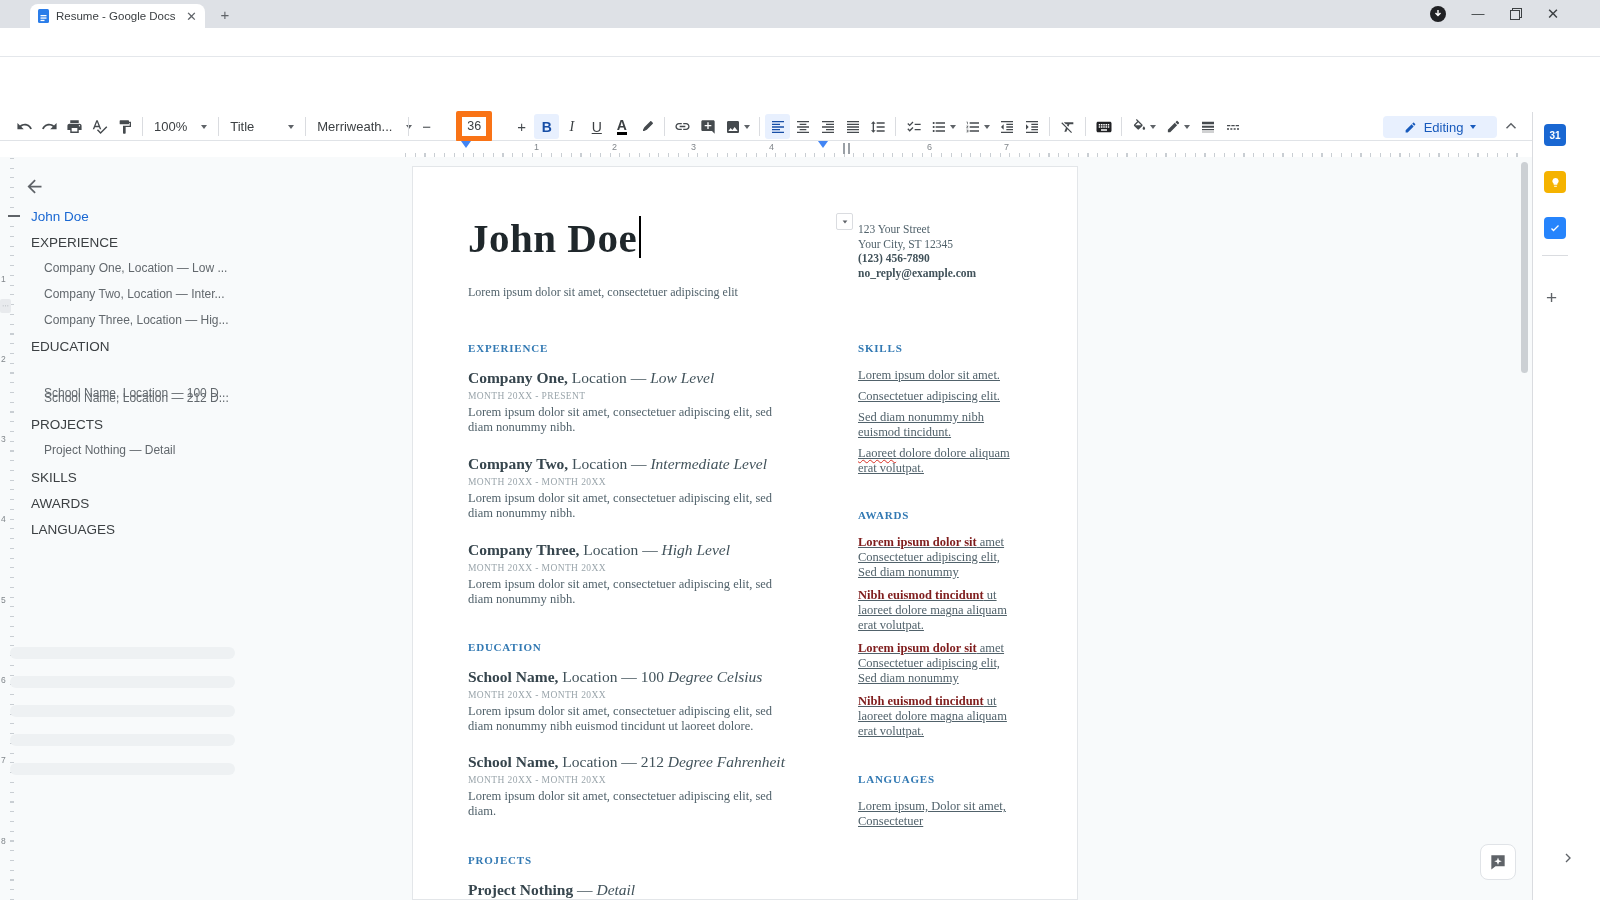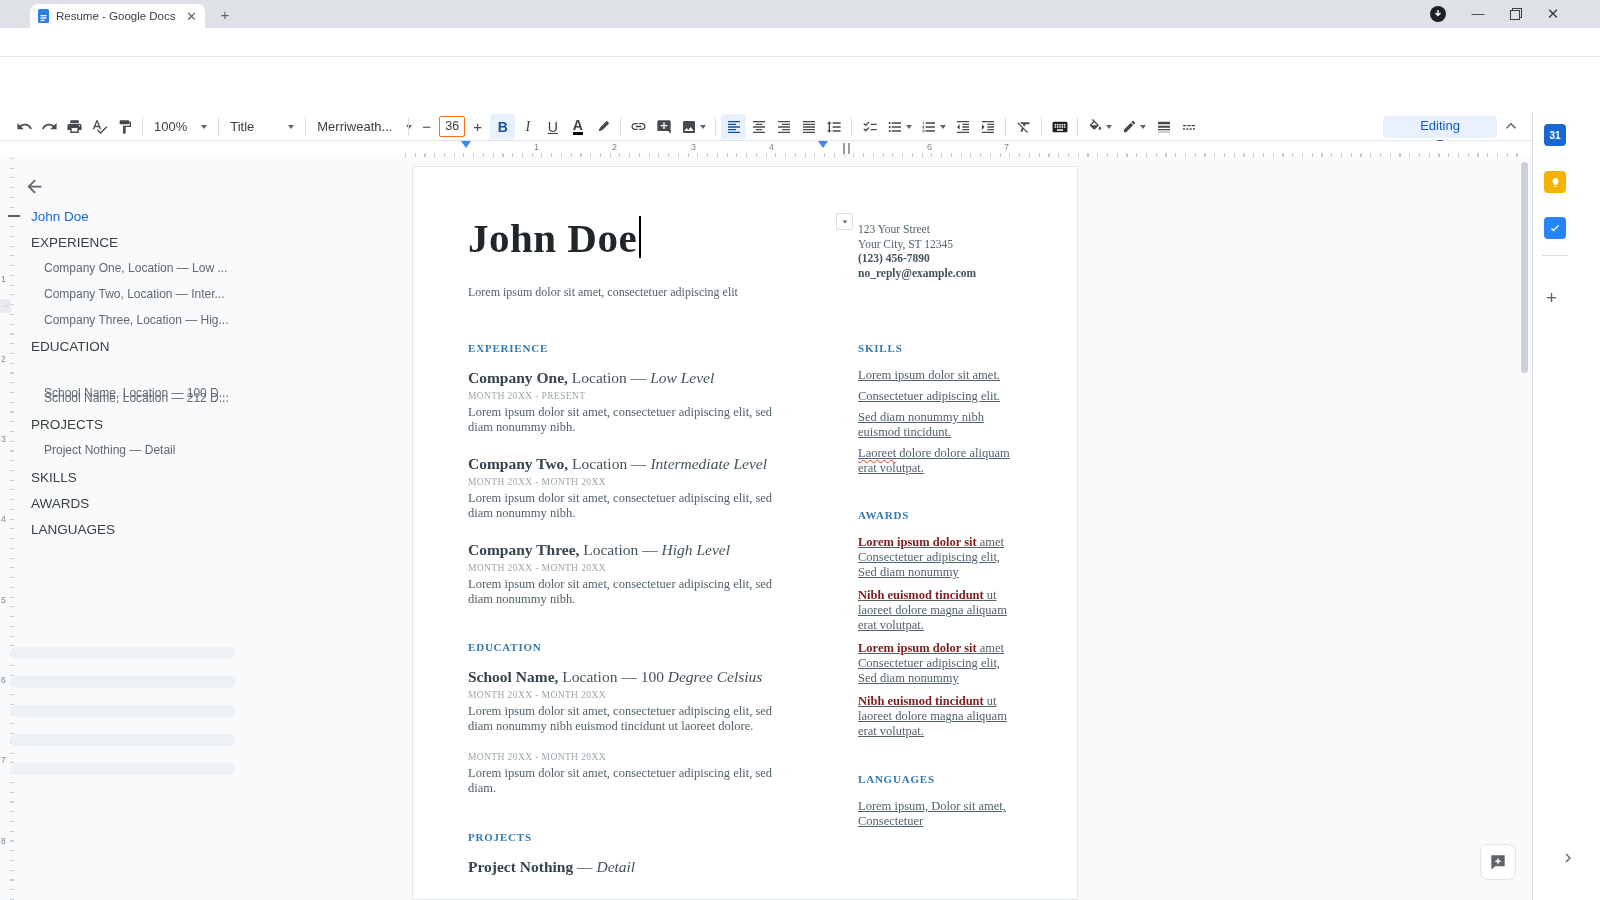--- a/index.html
+++ b/index.html
@@ -33,22 +33,22 @@
   .avatar{border-radius:50%;background:#111;}
   
   .tbar{left:0;top:112px;width:1532px;height:29px;background:#fff;border-bottom:1px solid #e0e3e7;box-sizing:border-box;}
   .tbrow{left:12px;top:113px;height:27px;display:flex;align-items:center;}
   .tb{width:25px;height:25px;border-radius:3px;display:flex;align-items:center;justify-content:center;flex:none;}
   .tb.on{background:#e8f0fe;}
   .tdiv{width:1px;height:19px;background:#dadce0;margin:0 5px;flex:none;}
   .tbt{font-size:13px;color:#3c4043;display:flex;align-items:center;gap:14px;padding:0 6px;flex:none;}
   .caret{width:0;height:0;border-left:3.5px solid transparent;border-right:3.5px solid transparent;border-top:4px solid #5f6368;display:inline-block;}
   .glyph{font-size:14px;color:#3c4043;font-weight:bold;}
-  .sizebox{width:24px;height:19px;border:1px solid #f97316;border-radius:2px;font-size:12.5px;color:#3c4043;text-align:center;line-height:19px;margin:0 0;}
-  .editpill{left:1383px;top:116px;width:106px;height:22px;background:#e8f0fe;border-radius:4px;display:flex;align-items:center;justify-content:center;gap:7px;padding:0 4px;flex-direction:column;}
+  .sizebox{width:24px;height:19px;border:6px solid #f97316;border-radius:2px;font-size:12.5px;color:#3c4043;text-align:center;line-height:19px;margin:0 17px;}
+  .editpill{left:1383px;top:116px;width:106px;height:22px;background:#e8f0fe;border-radius:4px;display:flex;align-items:center;justify-content:center;gap:7px;padding:0 4px;}
   .editlabel{font-size:13px;color:#185abc;}
   
   .rulh{left:405px;top:141px;width:1114px;height:16px;background-image:repeating-linear-gradient(90deg,#c9ced3 0 1px,transparent 1px 9.75px);background-size:100% 4px;background-position:0 bottom;background-repeat:no-repeat;}
   .rnum{position:absolute;top:1px;font-size:9px;color:#80868b;}
   .rtri{position:absolute;top:0;width:0;height:0;border-left:5px solid transparent;border-right:5px solid transparent;border-top:7px solid #4285f4;}
   .rulv{left:0;top:158px;width:14px;height:742px;background-image:repeating-linear-gradient(180deg,#c9ced3 0 1px,transparent 1px 9.75px);background-size:4px 100%;background-position:right top;background-repeat:no-repeat;}
   .vnum{position:absolute;left:1px;font-size:8.5px;color:#80868b;}
   
   .canvas{left:0;top:157px;width:1532px;height:743px;background:#f8fafb;}
   .outline-item{position:absolute;font-size:13.5px;color:#3c4043;white-space:nowrap;}
@@ -514,20 +514,21 @@
       <div class="edate">MONTH 20XX - MONTH 20XX</div>
       <div class="ebody">Lorem ipsum dolor sit amet, consectetuer adipiscing elit, sed diam nonummy nibh.</div>
     </div>
     <div class="shead" style="margin-top:34px;">EDUCATION</div>
     <div style="margin-top:14px;">
       <div class="etitle"><span class="b">School Name,</span><span> Location — 100 </span><span class="it">Degree Celsius</span></div>
       <div class="edate">MONTH 20XX - MONTH 20XX</div>
       <div class="ebody">Lorem ipsum dolor sit amet, consectetuer adipiscing elit, sed diam nonummy nibh euismod tincidunt ut laoreet dolore.</div>
     </div>
     <div style="margin-top:18px;">
+      <div class="etitle"><span class="b">School Name,</span><span> Location — 212 </span><span class="it">Degree Fahrenheit</span></div>
       <div class="edate">MONTH 20XX - MONTH 20XX</div>
       <div class="ebody">Lorem ipsum dolor sit amet, consectetuer adipiscing elit, sed diam.</div>
     </div>
     <div class="shead" style="margin-top:35px;">PROJECTS</div>
     <div style="margin-top:14px;">
       <div class="etitle"><span class="b">Project Nothing</span><span> — </span><span class="it">Detail</span></div>
     </div>
   </div>
 
   <div class="a" style="left:445px;top:175px;width:152px;">

